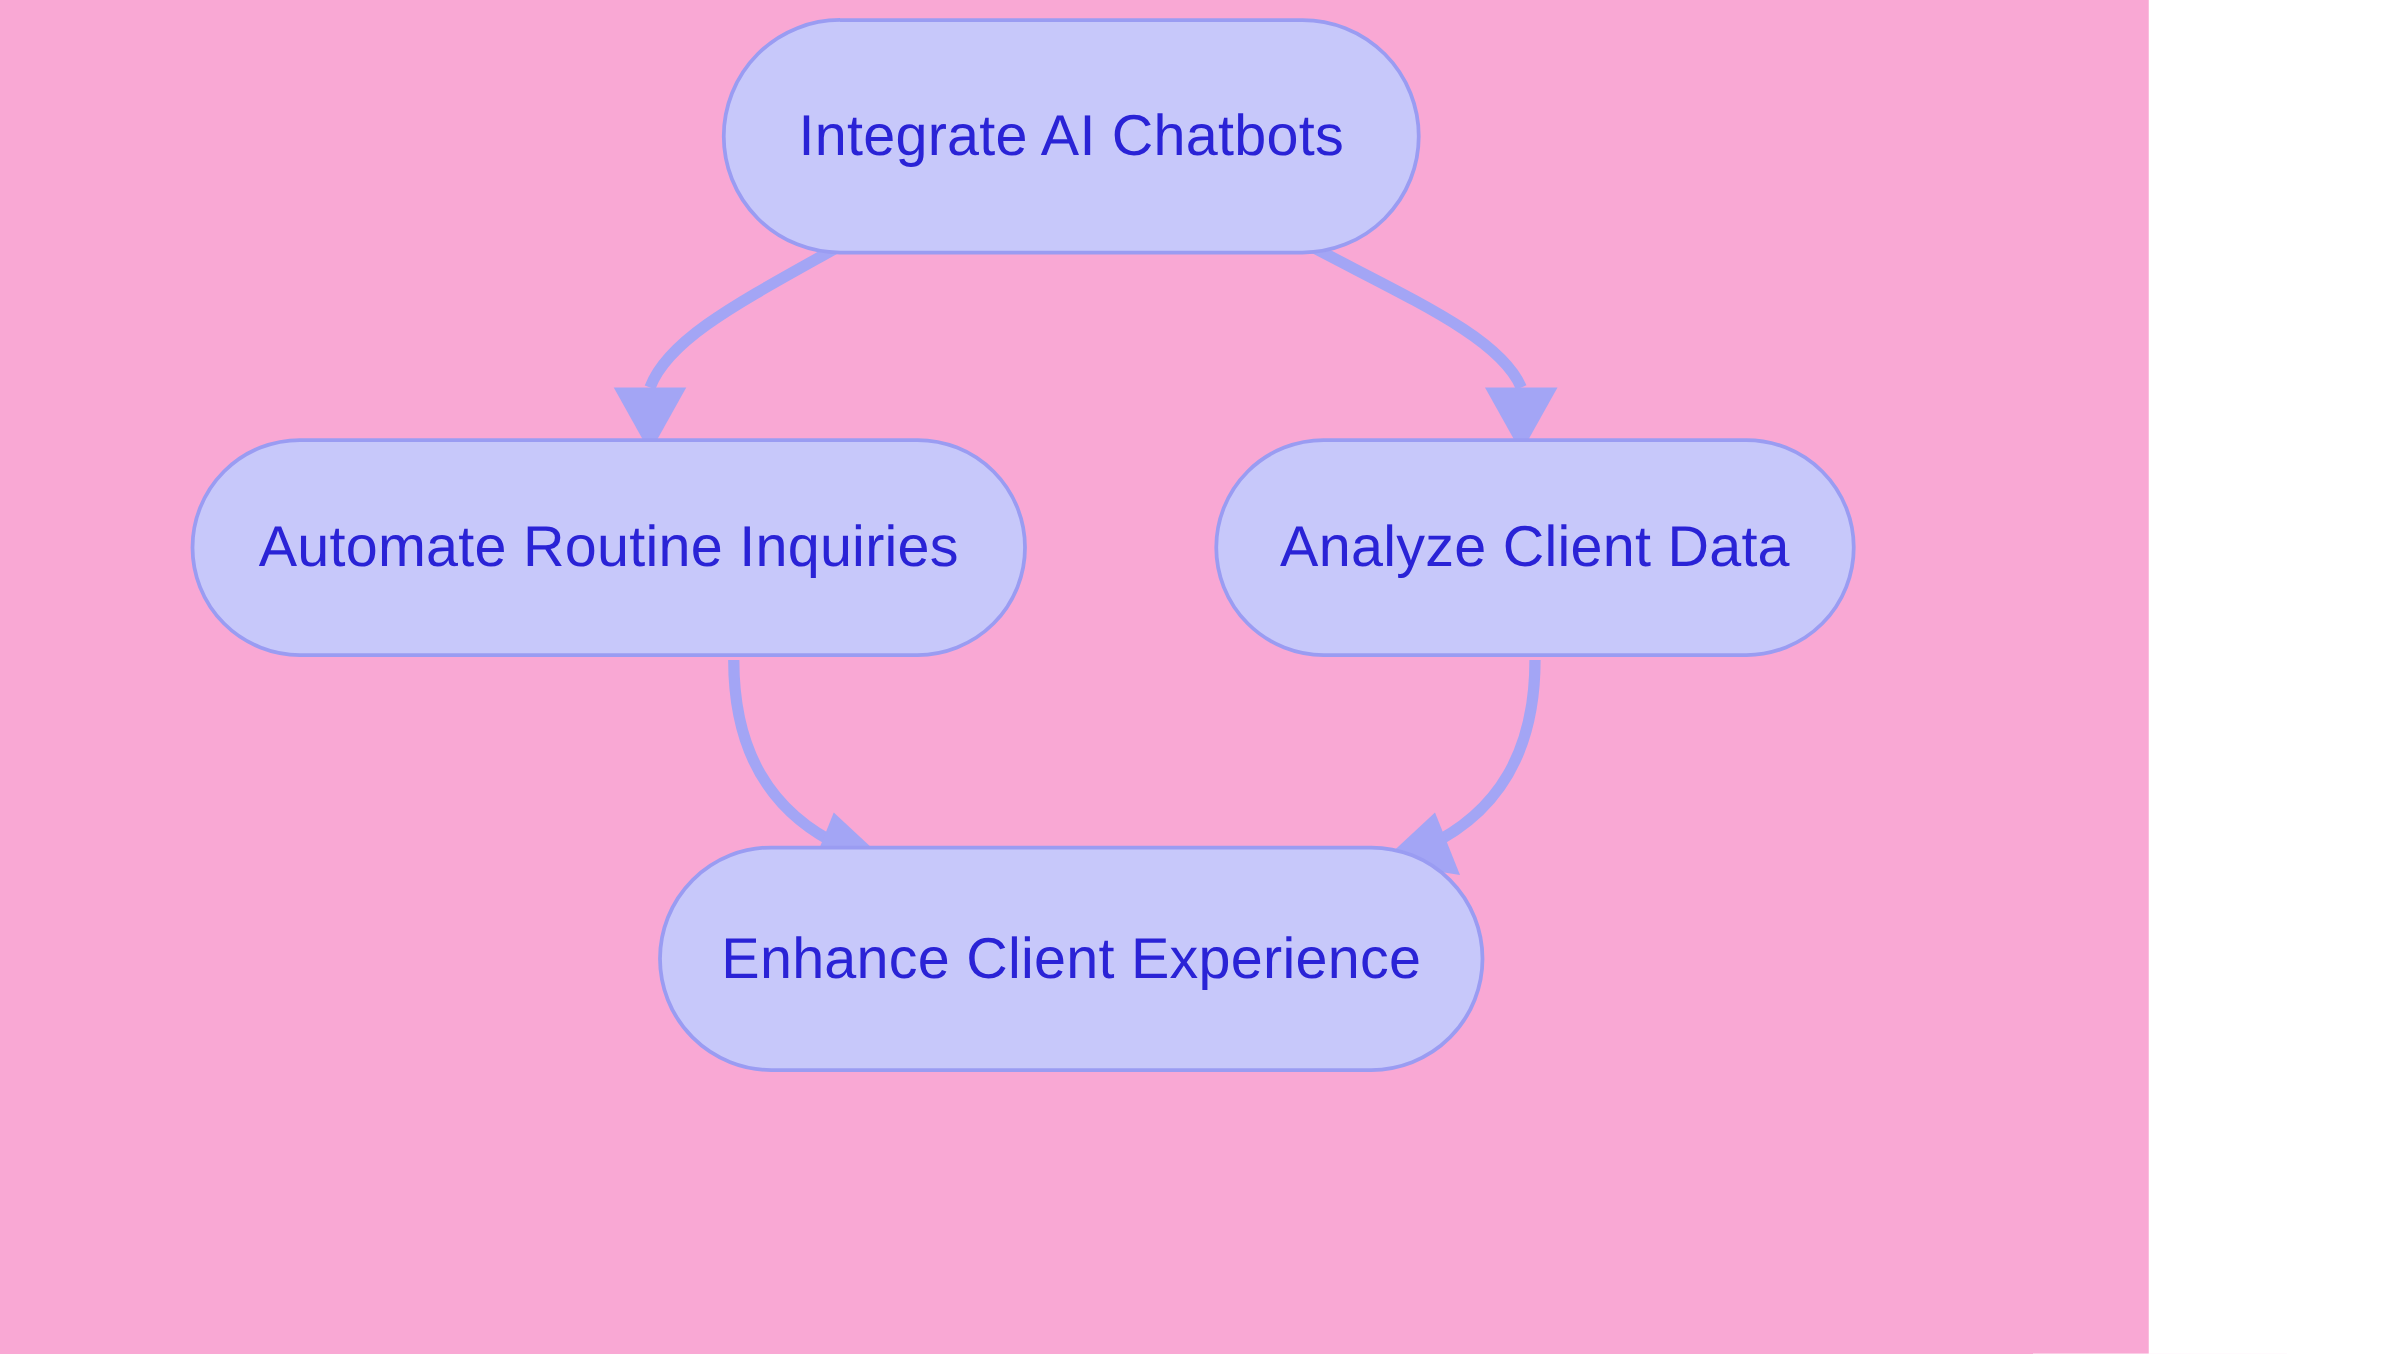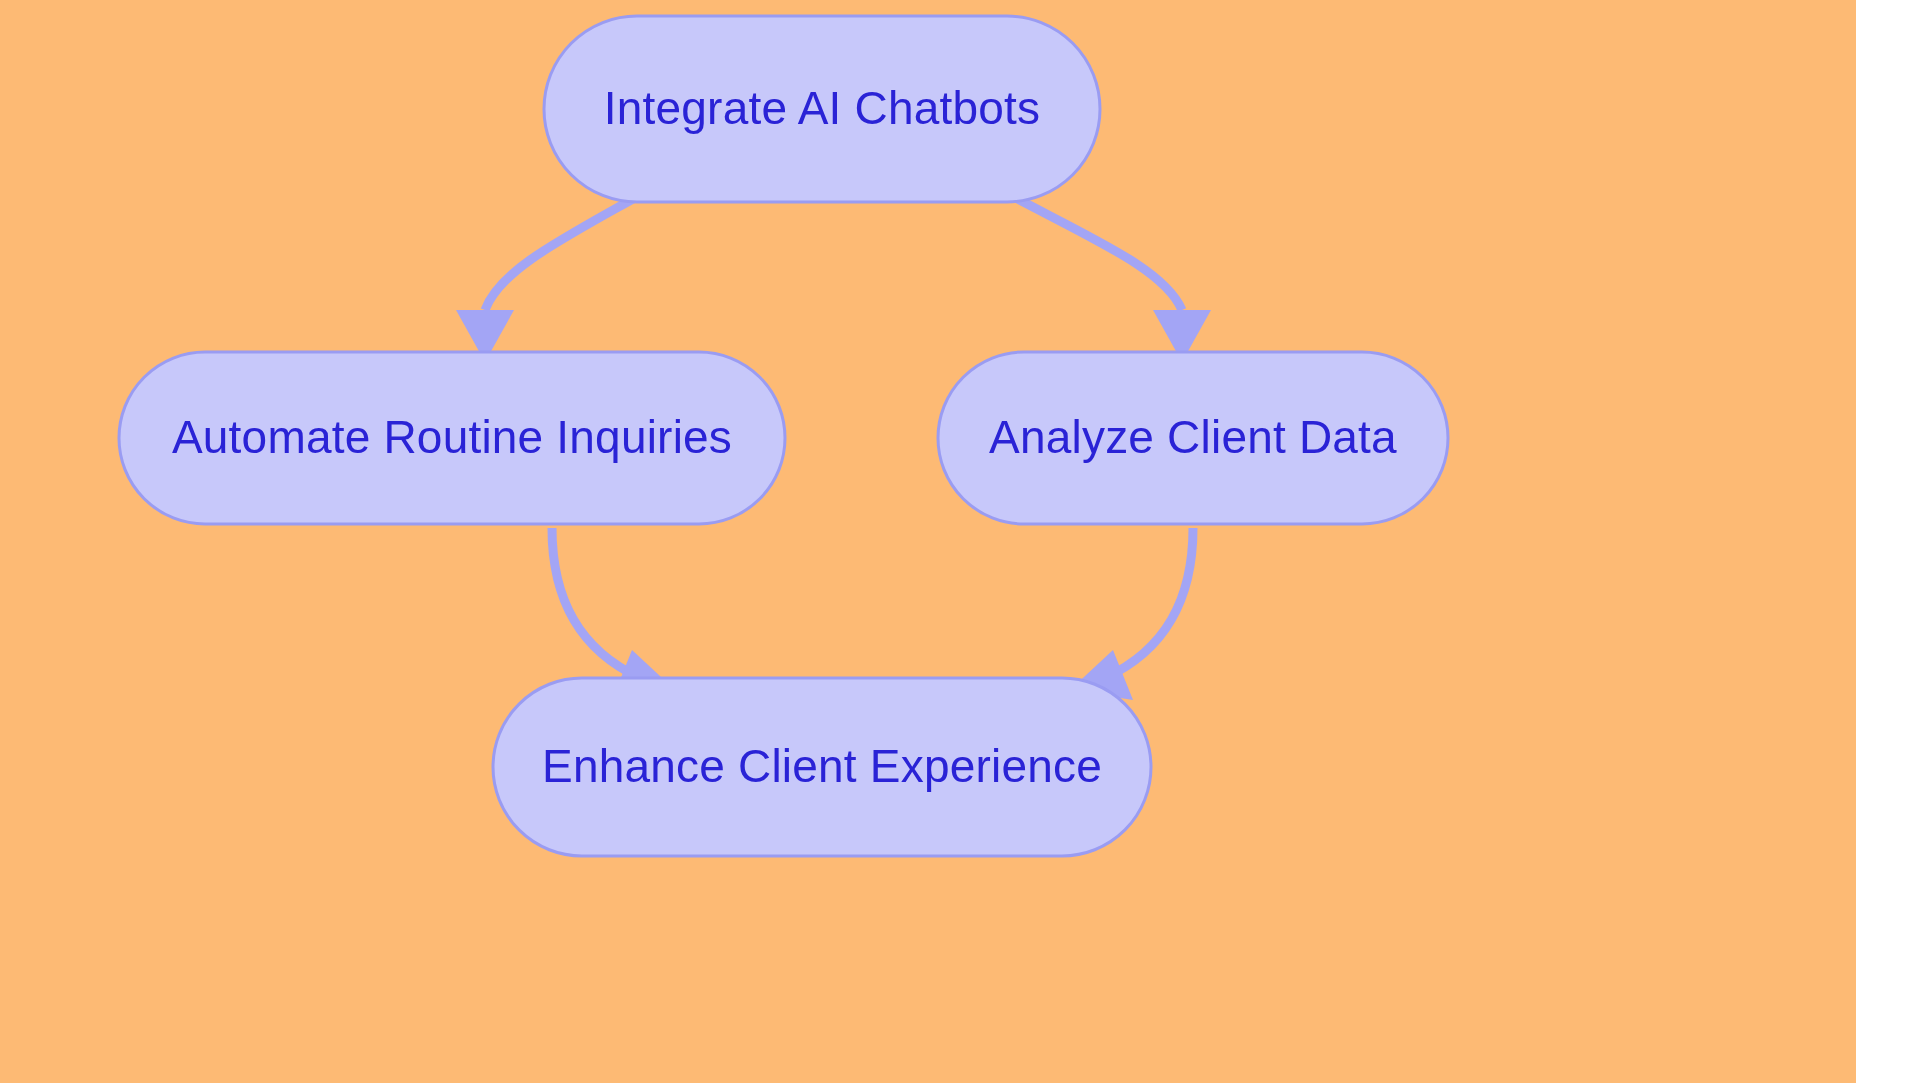--- a/index.html
+++ b/index.html
@@ -9,23 +9,24 @@
     background: #ffffff;
   }
   body {
     width: 1920px;
     height: 1083px;
     overflow: hidden;
     font-family: "Liberation Sans", "DejaVu Sans", sans-serif;
   }
   #diagram-root {
     position: relative;
-    width: 1856px;
+    width: 1684px;
     height: 1083px;
-    background: #fdba74;
+    background: #f9a8d4;
+    padding-left: 35px;
   }
   svg#flowchart {
     display: block;
     width: 1920px;
     height: 1083px;
   }
   .node-shape {
     fill: #c7c8fa;
     stroke: #9a9cf2;
     stroke-width: 3;

